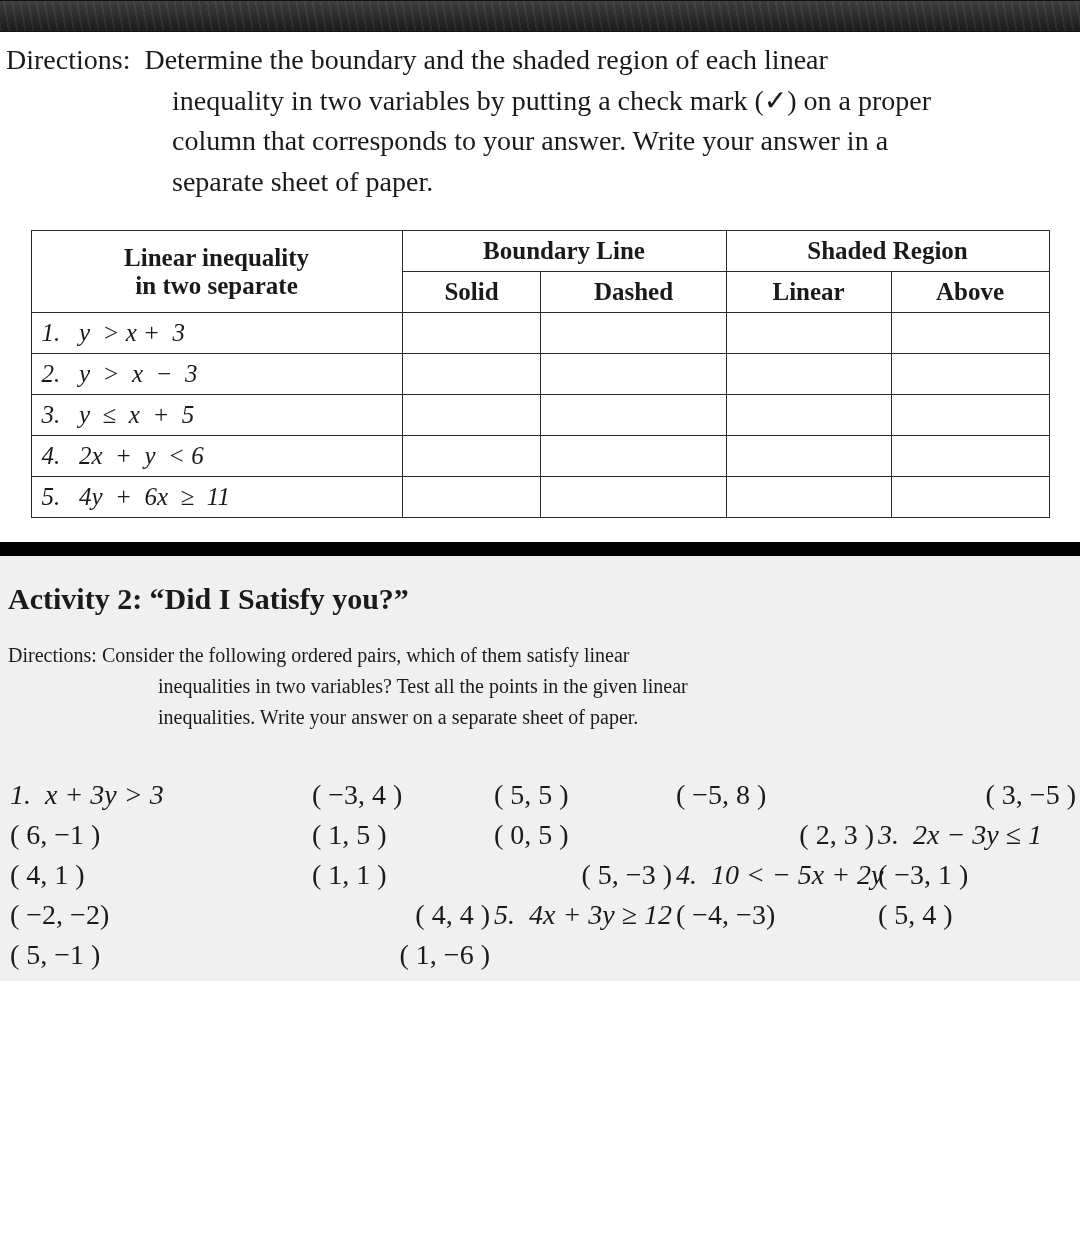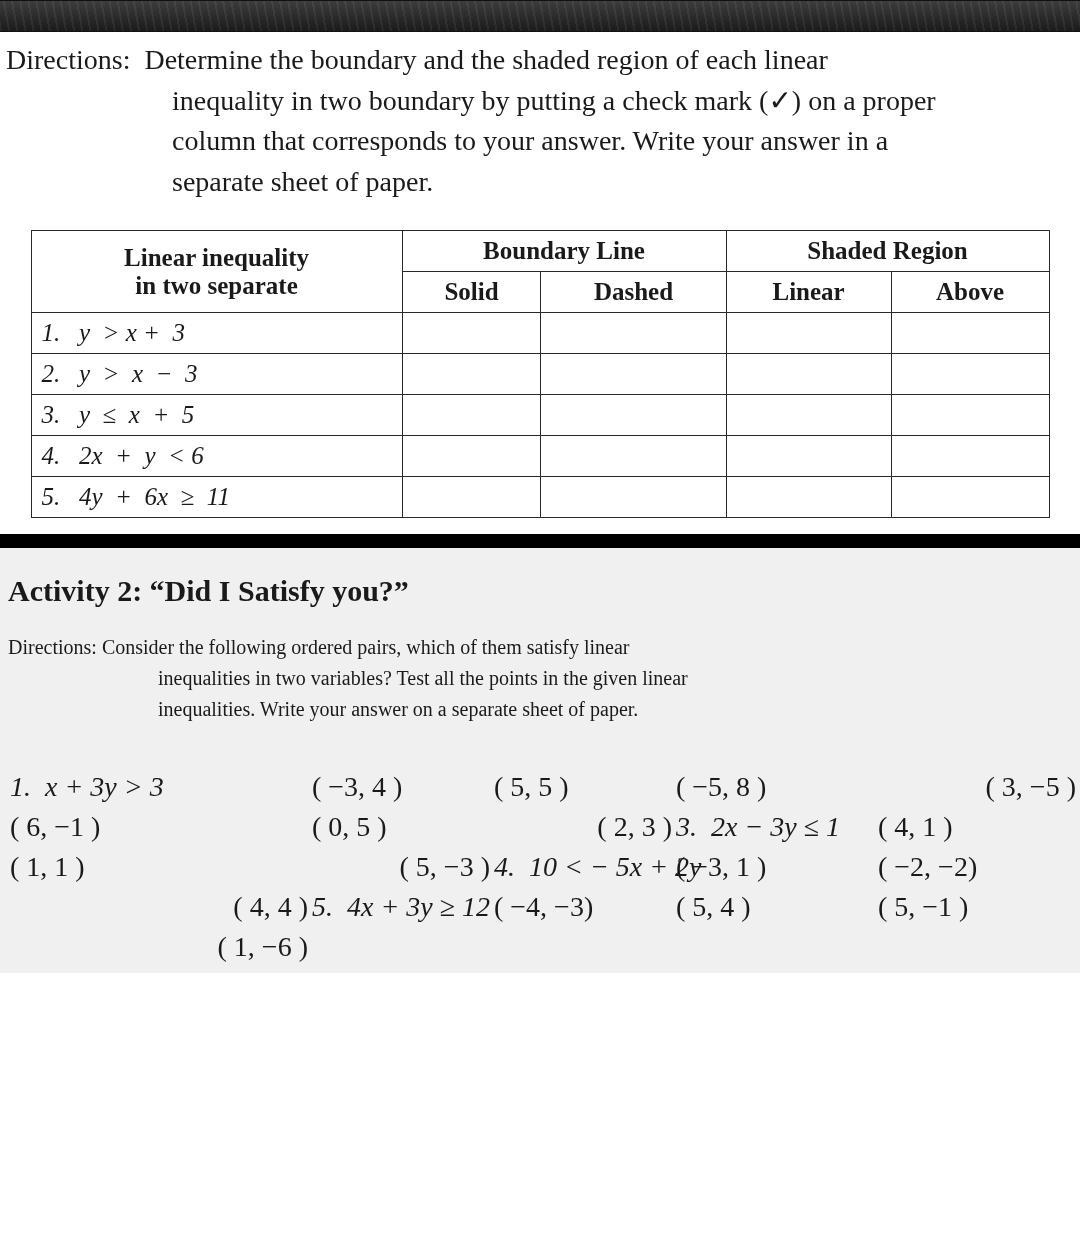--- a/index.html
+++ b/index.html
@@ -56,21 +56,21 @@
     text-indent: 0;
   }
   .hang {
     display: block;
     margin-left: 166px; 
   }
 
   
   table.grid {
     border-collapse: collapse;
-    margin: 0 auto 10px auto;
+    margin: 0 auto 18px auto;
     width: 1019px;
   }
   table.grid th, table.grid td {
     border: 1px solid var(--border-color);
     padding: 2px 10px;
     vertical-align: middle;
     height: 36px;
   }
   table.grid th {
     font-family: Georgia, "Times New Roman", serif;
@@ -142,21 +142,21 @@
 <body>
 
 <div class="page">
 
   <div class="banner"></div>
 
   <div class="section1">
 
     <div class="directions1 indent-wrap">
       <span class="label">Directions:&nbsp;&nbsp;</span><span class="body">Determine the boundary and the shaded region of each linear</span>
-      <span class="hang">inequality in two boundary by putting a check mark (✓) on a proper</span>
+      <span class="hang">inequality in two variables by putting a check mark (✓) on a proper</span>
       <span class="hang">column that corresponds to your answer. Write your answer in a</span>
       <span class="hang">separate sheet of paper.</span>
     </div>
 
     <table class="grid">
       <thead>
         <tr>
           <th class="left-head" rowspan="2">
             <span>Linear inequality</span><br>
             <span>in two separate</span>
@@ -225,20 +225,21 @@
 
     <div class="pairs">
 
       <div class="lhs"><span class="math">1.&nbsp;&nbsp;x + 3y &gt; 3</span></div>
       <div class="pair">( −3, 4 )</div>
       <div class="pair">( 5, 5 )</div>
       <div class="pair">( −5, 8 )</div>
       <div class="pair last">( 3, −5 )</div>
 
       <div class="pair">( 6, −1 )</div>
+      <div class="pair">( 1, 5 )</div>
       <div class="pair">( 0, 5 )</div>
       <div class="pair last">( 2, 3 )</div>
 
       <div class="lhs"><span class="math">3.&nbsp;&nbsp;2x − 3y ≤ 1</span></div>
       <div class="pair">( 4, 1 )</div>
       <div class="pair">( 1, 1 )</div>
       <div class="pair last">( 5, −3 )</div>
 
       <div class="lhs"><span class="math">4.&nbsp;&nbsp;10 &lt; − 5x + 2y</span></div>
       <div class="pair">( −3, 1 )</div>

